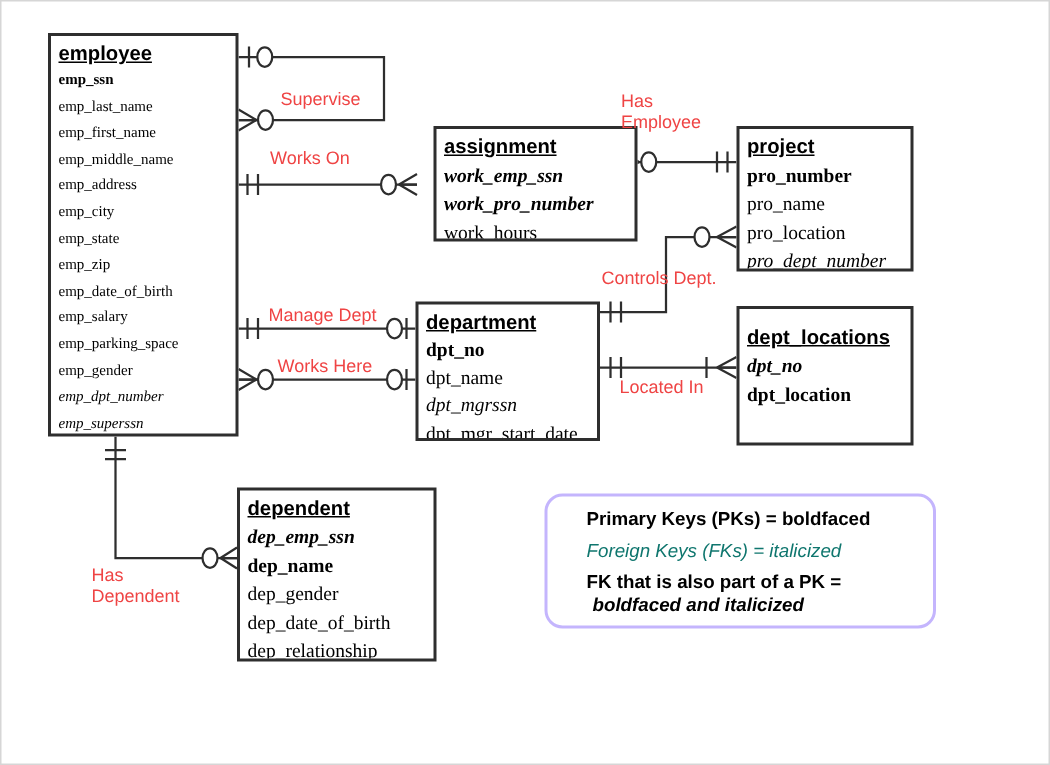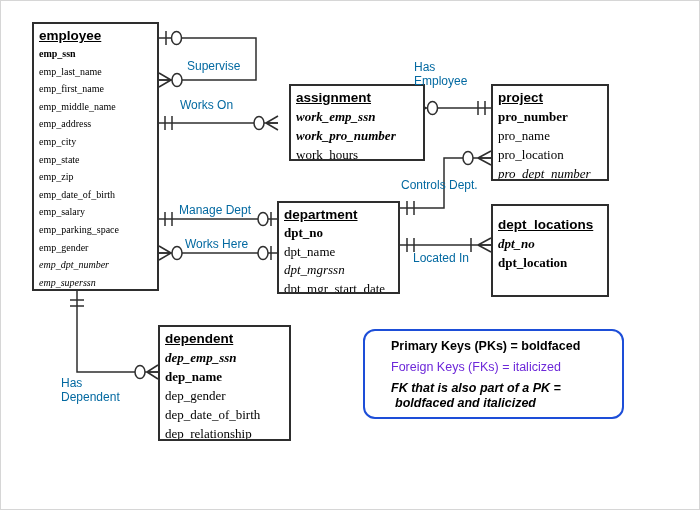--- a/index.html
+++ b/index.html
@@ -32,41 +32,41 @@
   #ent-project        { left:490px; top:83px;  width:118px; height:97px; }
   #ent-project .field { line-height:19px; }
   #ent-department     { left:276px; top:200px; width:123px; height:93px; }
   #ent-department .field { line-height:18.5px; }
   #ent-deptloc        { left:490px; top:203px; width:118px; height:93px; padding-top:9px; }
   #ent-deptloc .field { line-height:19px; }
   #ent-dependent      { left:157px; top:324px; width:133px; height:116px; }
   #ent-dependent .field { line-height:19px; }
 
   .rel-label {
-    position:absolute; font-size:12px; line-height:13.5px; white-space:nowrap; color:#0369a1;
+    position:absolute; font-size:12px; line-height:13.5px; white-space:nowrap; color:#ef4444;
   }
   .rel-label.twoline { white-space:pre-line; text-align:left; }
 
   #lbl-supervise     { left:186px; top:59px;  }
   #lbl-works-on      { left:179px; top:98px;  }
   #lbl-has-employee  { left:413px; top:60px;  width:72px; }
   #lbl-manage-dept   { left:178px; top:203px; }
   #lbl-works-here    { left:184px; top:237px; }
   #lbl-controls-proj { left:400px; top:178px; }
   #lbl-located-in    { left:412px; top:251px; }
   #lbl-has-dependent { left:60px;  top:376px; width:84px; }
 
   .legend {
     position:absolute; left:362px; top:328px; width:261px; height:90px;
-    box-sizing:border-box; border:2px solid #1d4ed8; border-radius:12px; background:#fff;
+    box-sizing:border-box; border:2px solid #c4b5fd; border-radius:12px; background:#fff;
   }
   .legend div { position:absolute; white-space:nowrap; font-size:12.5px; }
   .lg-1 { left:26px; top:8px;  font-weight:bold; }
-  .lg-2 { left:26px; top:29px; color:#6d28d9;text-align:center; }
-  .lg-3 { left:26px; top:50px; font-weight:bold; font-style:italic; }
+  .lg-2 { left:26px; top:29px; font-style:italic; color:#0f766e;text-align:center; }
+  .lg-3 { left:26px; top:50px; font-weight:bold; }
   .lg-4 { left:30px; top:65px; font-weight:bold; font-style:italic; }
 </style>
 </head>
 <body>
 
 <div class="canvas">
 
   <svg class="connectors" viewBox="0 0 700 510" xmlns="http://www.w3.org/2000/svg">
     <g stroke="#2e2e2e" stroke-width="1.5" fill="none">
 

